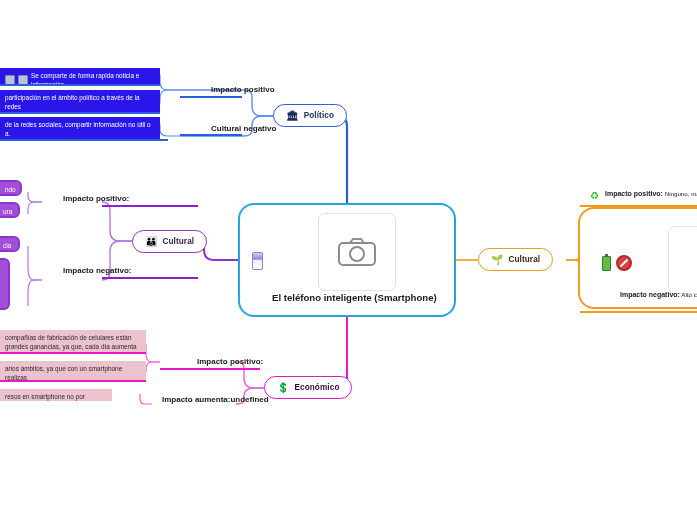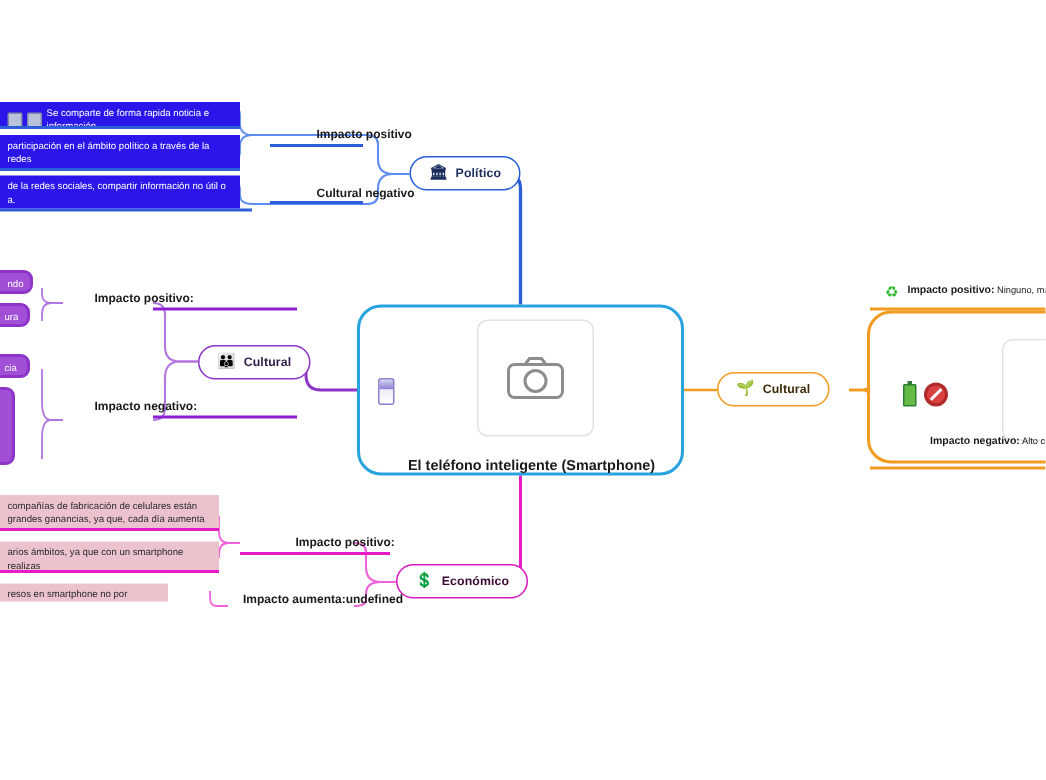--- a/index.html
+++ b/index.html
@@ -34,21 +34,21 @@
   }
   .center-phone{
     position:absolute; left:12px; top:47px;
     width:9px;height:16px;
     border:1px solid #8e7fd0;
     border-radius:2px;
     background:linear-gradient(#cfd6ef 0%,#8f7fd6 40%,#efeaf8 42%,#ffffff 100%);
   }
   .center-title{
     position:absolute;
-    left:32px; top:100px;
+    left:32px; top:87px;
     width:180px;
     font-size:9.6px;
     font-weight:bold;
     color:#1a1a1a;
     line-height:12px;
   }
 
   
   .pill{
     position:absolute;

